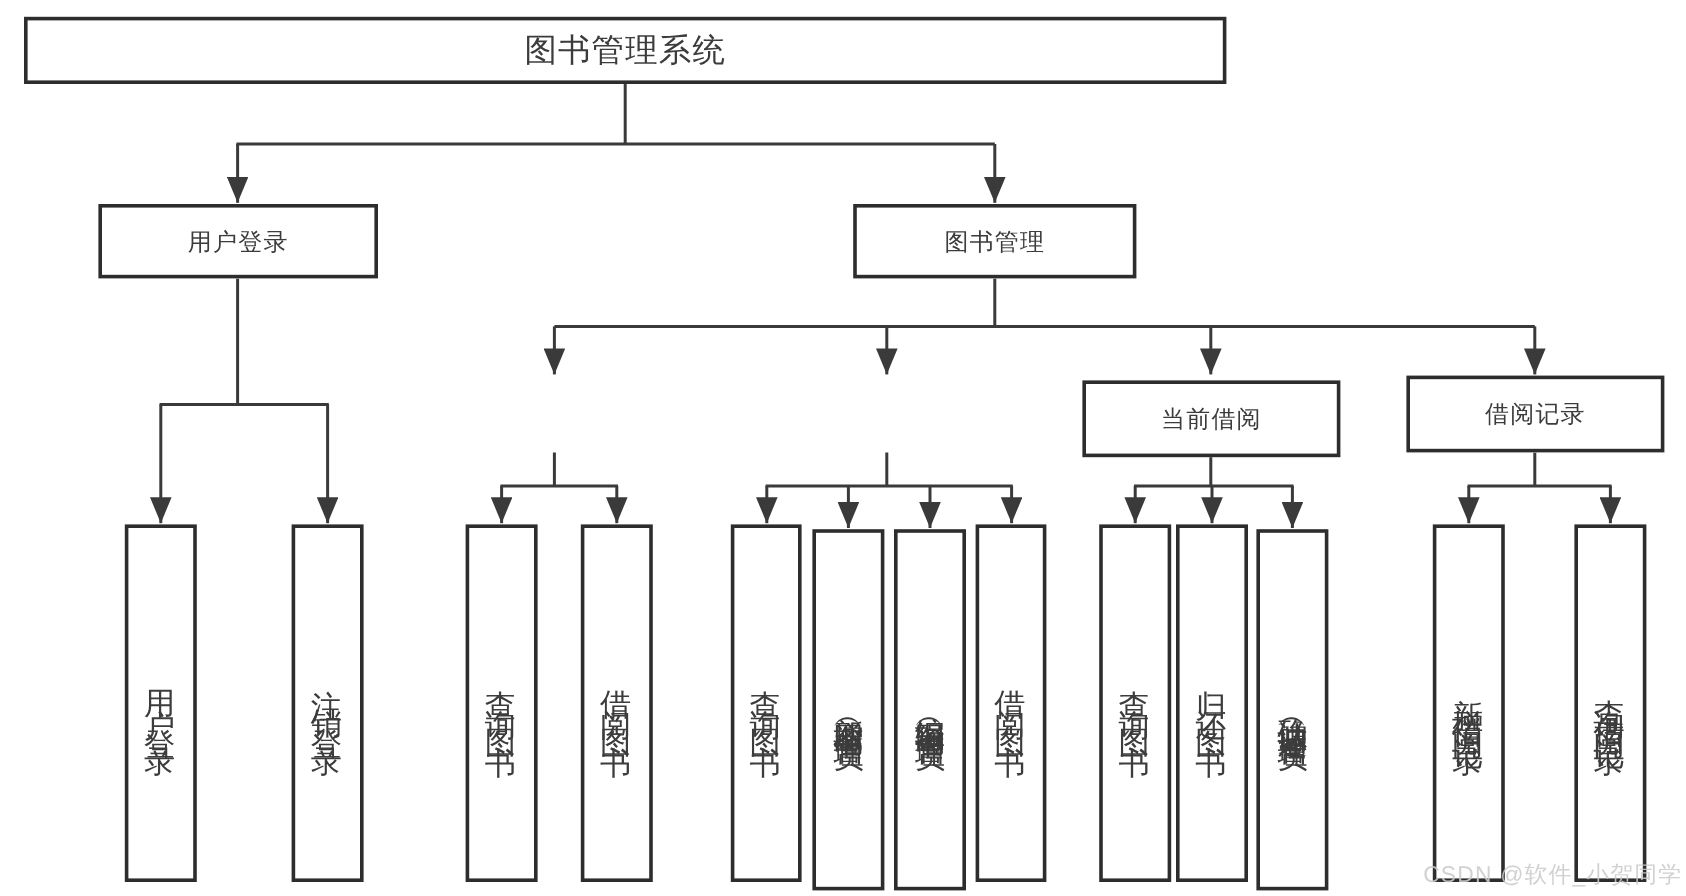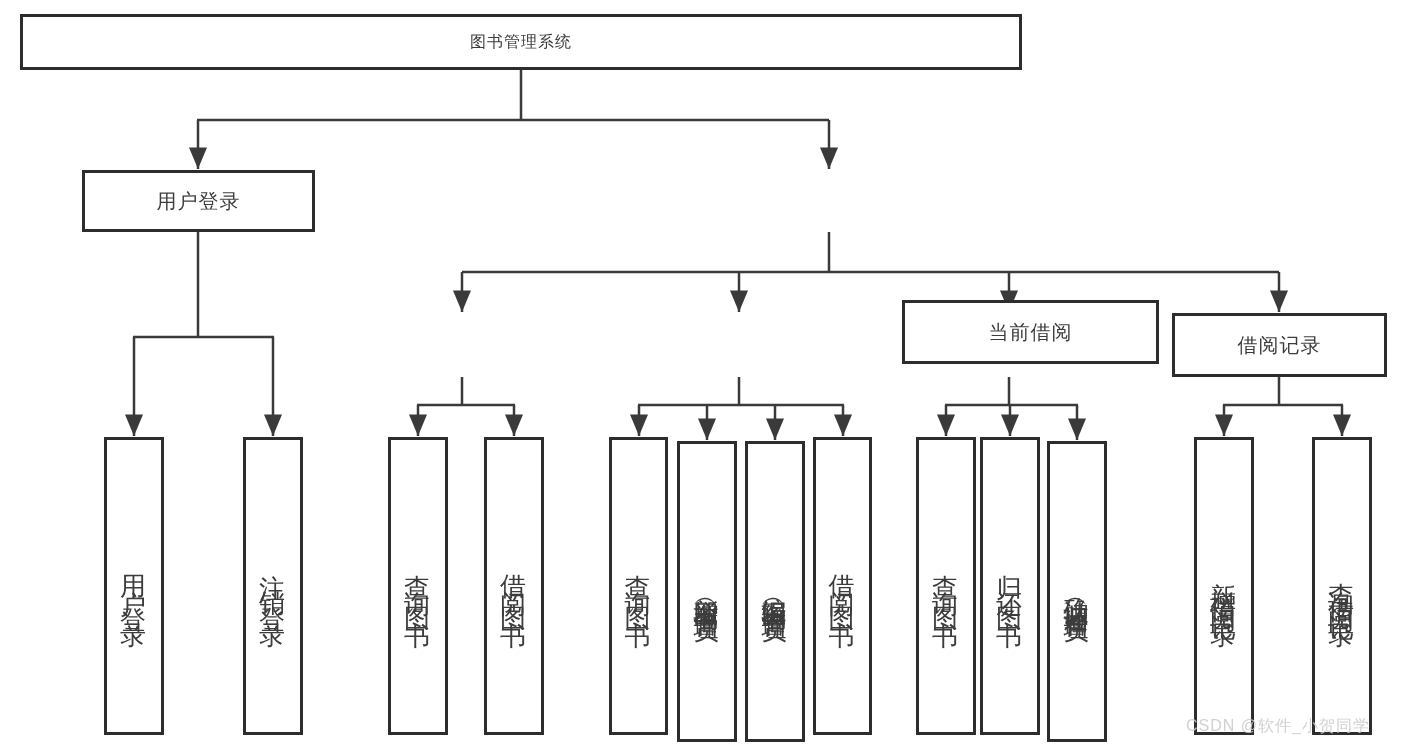--- a/index.html
+++ b/index.html
@@ -8,33 +8,33 @@
     font-family:"Liberation Sans","DejaVu Sans",sans-serif;color:var(--text,#3c3c3c);
   }
   #wires{position:absolute;left:0;top:0;pointer-events:none;}
   .cl{stroke:var(--line,#3a3a3a);stroke-width:2.5;fill:none;}
   .node{
     position:absolute;box-sizing:border-box;background:#fff;
     border:3px solid var(--border,#2d2d2d);
     display:flex;align-items:center;justify-content:center;
     font-size:20px;letter-spacing:1px;white-space:nowrap;
   }
-  .node--root{font-size:16px;}
+  .node--root{font-size:27px;}
   .leaf{
     position:absolute;box-sizing:border-box;background:#fff;
     border:3px solid var(--border,#2d2d2d);
     writing-mode:vertical-rl;text-orientation:mixed;
     display:flex;align-items:center;justify-content:center;
     font-size:26px;letter-spacing:16px;white-space:nowrap;
   }
   .ls6{letter-spacing:8px;}
   .ls9{letter-spacing:3px;font-size:25px;}
   .watermark{
     position:absolute;left:1186px;top:716px;z-index:5;
-    font-size:16px;letter-spacing:1px;color:var(--watermark,rgba(205,205,205,0.9));
+    font-size:19px;letter-spacing:1px;color:var(--watermark,rgba(205,205,205,0.9));
     white-space:nowrap;
   }
 </style>
 </head>
 <body>
 
 <div id="canvas">
 
   <svg id="wires" width="1405" height="747" viewBox="0 0 1405 747">
     <defs>
@@ -87,22 +87,23 @@
     <g>
       <path class="cl" d="M1279,377 V405 M1223,405 H1343" stroke="#3a3a3a"></path>
       <path class="cl" d="M1224,405 V436" marker-end="url(#arrow)" stroke="#3a3a3a"></path>
       <path class="cl" d="M1342,405 V436" marker-end="url(#arrow)" stroke="#3a3a3a"></path>
     </g>
   </svg>
 
   <div class="node node--root" style="left:20px;top:14px;width:1002px;height:56px">图书管理系统</div>
 
   <div class="node" style="left:82px;top:170px;width:233px;height:62px">用户登录</div>
+  <div class="node" style="left:711px;top:170px;width:236px;height:62px">图书管理</div>
 
-  <div class="node" style="left:902px;top:300px;width:257px;height:64px">当前借阅</div>
+  <div class="node" style="left:902px;top:317px;width:215px;height:64px">当前借阅</div>
   <div class="node" style="left:1172px;top:313px;width:215px;height:64px">借阅记录</div>
 
   <div class="leaf" style="left:104px;top:437px;width:60px;height:298px">用户登录</div>
   <div class="leaf" style="left:243px;top:437px;width:60px;height:298px">注销登录</div>
 
   <div class="leaf" style="left:388px;top:437px;width:60px;height:298px">查询图书</div>
   <div class="leaf" style="left:484px;top:437px;width:60px;height:298px">借阅图书</div>
 
   <div class="leaf" style="left:609px;top:437px;width:59px;height:298px">查询图书</div>
   <div class="leaf ls9" style="left:677px;top:441px;width:60px;height:301px">新增图书（管理员）</div>

